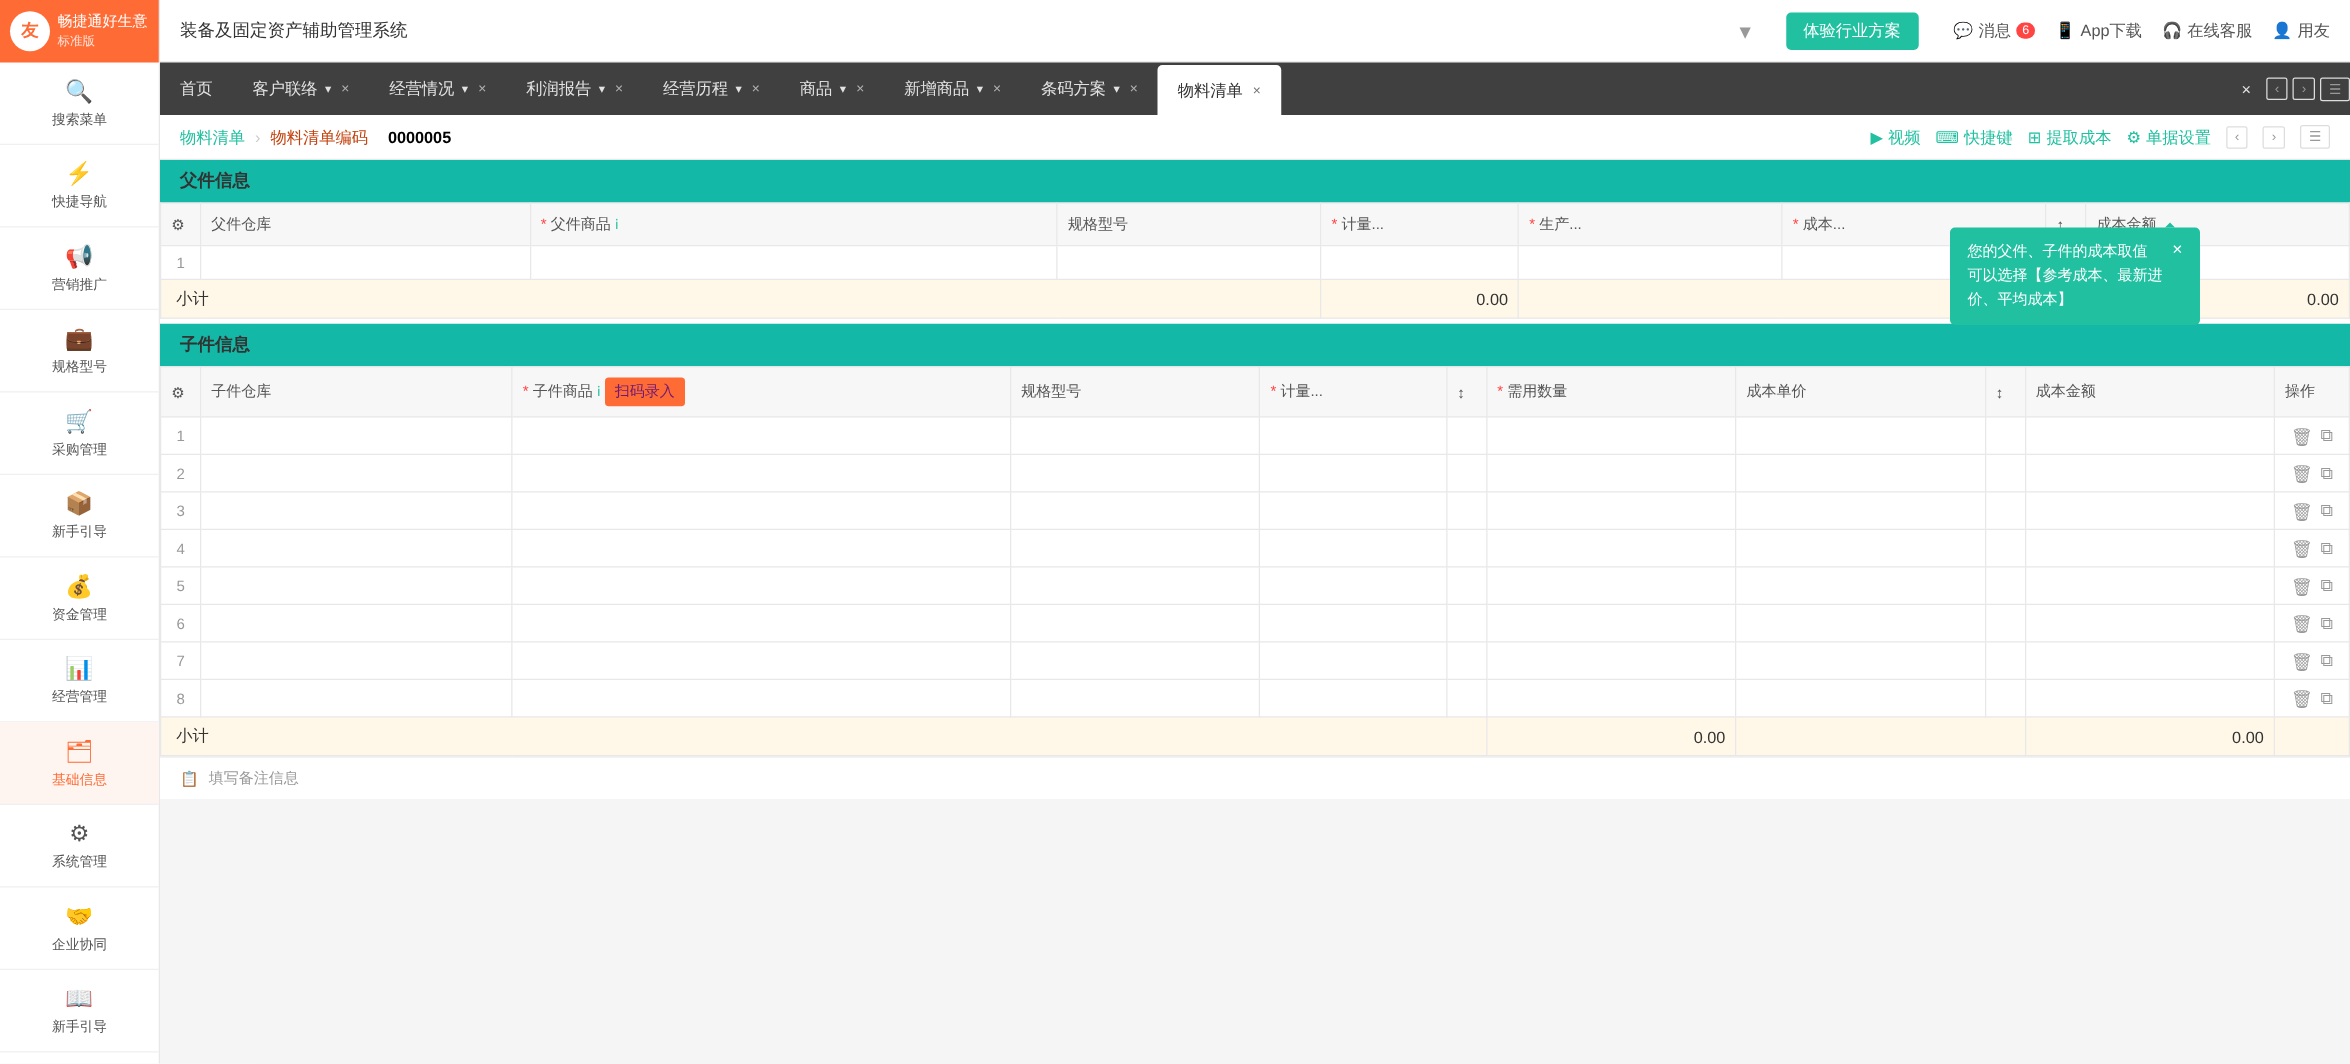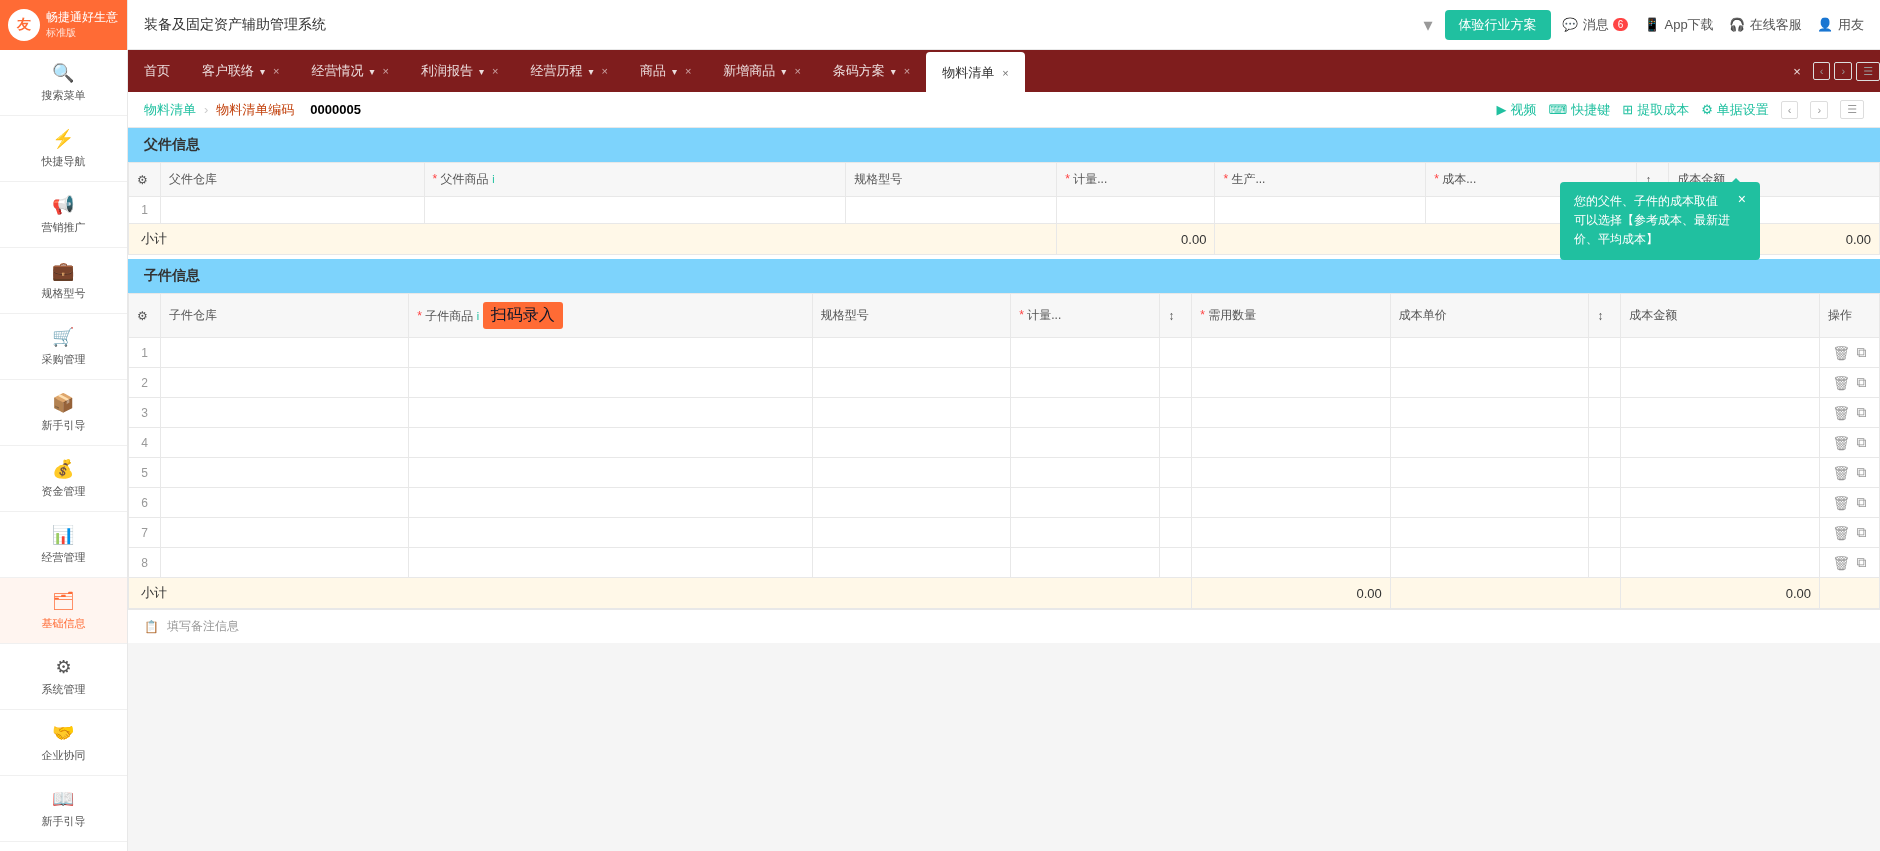--- a/index.html
+++ b/index.html
@@ -14,61 +14,61 @@
     .sidebar-menu { flex: 1; overflow-y: auto; }
     .sidebar-item { display: flex; flex-direction: column; align-items: center; padding: 12px 4px; cursor: pointer; color: #555; font-size: 12px; gap: 4px; border-bottom: 1px solid #f0f0f0; }
     .sidebar-item.active { background: #fff5f0; color: #ff6b35; }
     .sidebar-item-icon { font-size: 18px; }
     .sidebar-item-label { font-size: 11px; text-align: center; }
 
     
     .main { flex: 1; display: flex; flex-direction: column; overflow: hidden; }
 
     
-    .topbar { background: #fff; height: 50px; display: flex; align-items: center; padding: 0 16px; border-bottom: 1px solid #e8e8e8; gap: 12px; }
+    .topbar { background: #fff; height: 50px; display: flex; align-items: center; padding: 0 16px; border-bottom: 1px solid #e8e8e8; gap: 28px; }
     .topbar-title { color: #333; font-size: 14px; flex: 1; }
     .topbar-actions { display: flex; align-items: center; gap: 16px; margin-left: auto; }
     .topbar-action { display: flex; align-items: center; gap: 4px; color: #555; cursor: pointer; font-size: 13px; }
     .badge { background: #ff4444; color: #fff; border-radius: 10px; font-size: 10px; padding: 1px 5px; }
     .try-btn { background: #20c0a0; color: #fff; border: none; padding: 6px 14px; border-radius: 4px; cursor: pointer; font-size: 13px; }
 
     
-    .nav-tabs { background: #7f1d1d; display: flex; align-items: center; height: 42px; overflow: hidden; }
+    .nav-tabs { background: #404040; display: flex; align-items: center; height: 42px; overflow: hidden; }
     .nav-tab { padding: 0 16px; height: 42px; display: flex; align-items: center; color: rgba(255,255,255,0.85); cursor: pointer; font-size: 13px; white-space: nowrap; position: relative; gap: 4px; }
     .nav-tab.active { background: #fff; color: #333; border-radius: 4px 4px 0 0; margin-top: 4px; }
     .nav-tab .close-x { font-size: 11px; opacity: 0.7; margin-left: 4px; }
     .nav-tab .arrow { font-size: 10px; margin-left: 2px; }
 
     
     .content { flex: 1; background: #f5f5f5; overflow-y: auto; padding: 0; }
     .content-inner { background: #fff; margin: 0; }
 
     
     .breadcrumb-bar { display: flex; align-items: center; padding: 8px 16px; background: #fff; border-bottom: 1px solid #e8e8e8; gap: 8px; }
     .breadcrumb-item { color: #20c0a0; cursor: pointer; font-size: 13px; }
     .breadcrumb-sep { color: #ccc; }
     .breadcrumb-current { color: #c2410c; font-size: 13px; }
     .breadcrumb-code { color: #000000; font-size: 13px; font-weight: bold; margin-left: 8px; }
     .breadcrumb-actions { margin-left: auto; display: flex; align-items: center; gap: 12px; color: #20c0a0; font-size: 13px; cursor: pointer; }
     .breadcrumb-actions span { display: flex; align-items: center; gap: 4px; }
 
     
-    .section-header { padding: 8px 16px; font-size: 14px; font-weight: bold; color: #333; background: #7dd3fc; }
+    .section-header { padding: 8px 16px; font-size: 14px; font-weight: bold; color: #333; background: #14b8a6; }
 
     
     .data-table { width: 100%; border-collapse: collapse; }
     .data-table th { background: #f7f7f7; padding: 8px 8px; font-size: 12px; color: #555; font-weight: normal; border: 1px solid #e8e8e8; text-align: left; white-space: nowrap; }
     .data-table td { padding: 6px 8px; border: 1px solid #e8e8e8; font-size: 12px; color: #333; background: #fff; }
     .data-table .row-num { color: #999; text-align: center; width: 32px; }
     .data-table .subtotal { background: #fff8e8 !important; }
     .data-table .subtotal td { background: #fff8e8 !important; font-size: 13px; }
 
     .required-star { color: #ff4444; }
 
-    .scan-btn { background: #ff6b35; color: #0f172a; border: none; padding: 3px 8px; border-radius: 3px; font-size: 16px; cursor: pointer; }
+    .scan-btn { background: #ff6b35; color: #701a75; border: none; padding: 3px 8px; border-radius: 3px; font-size: 12px; cursor: pointer; }
 
     .action-icons { display: flex; gap: 6px; justify-content: center; align-items: center; }
     .action-icon { color: #999; cursor: pointer; font-size: 14px; }
 
     
     .tooltip-popup {
       position: absolute;
       right: 120px;
       top: 90px;
       background: #20c0a0;

